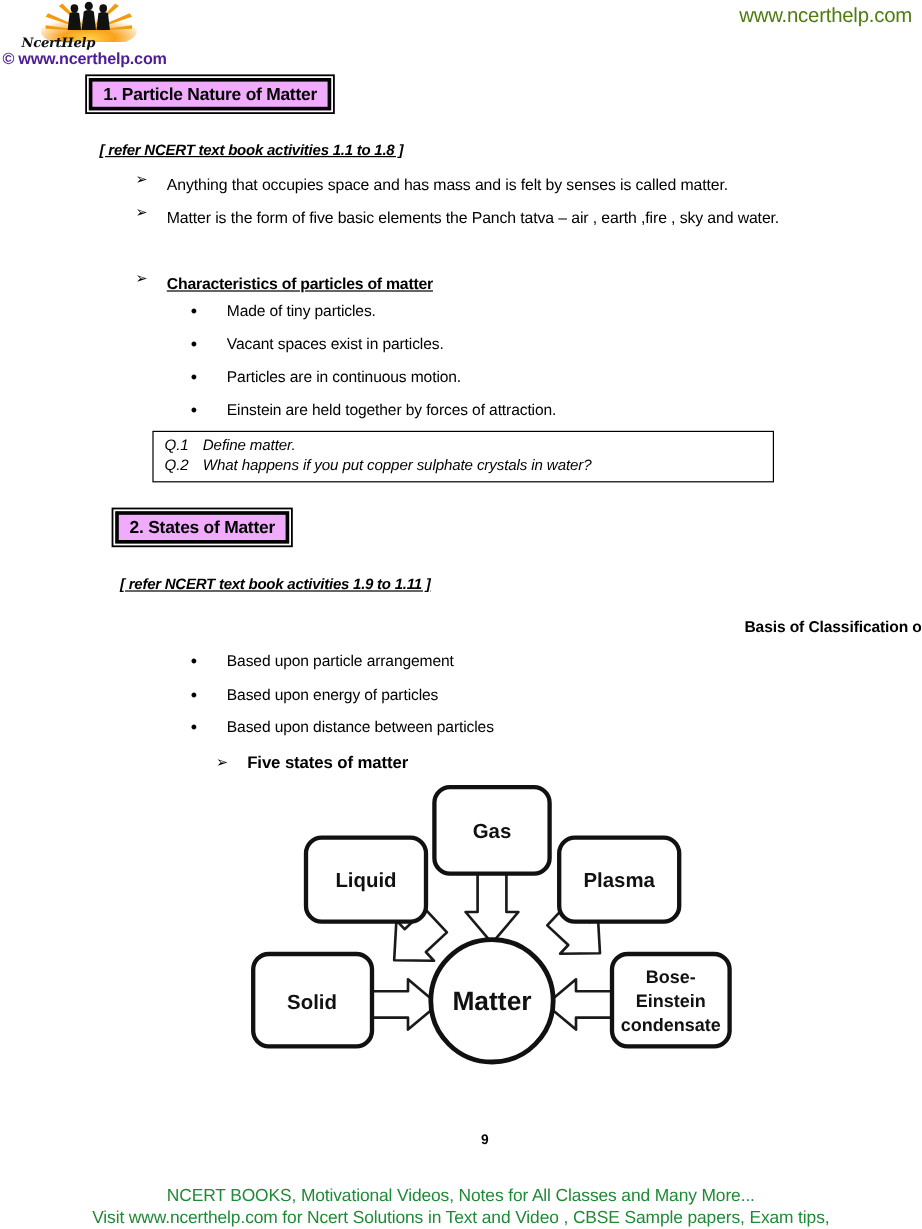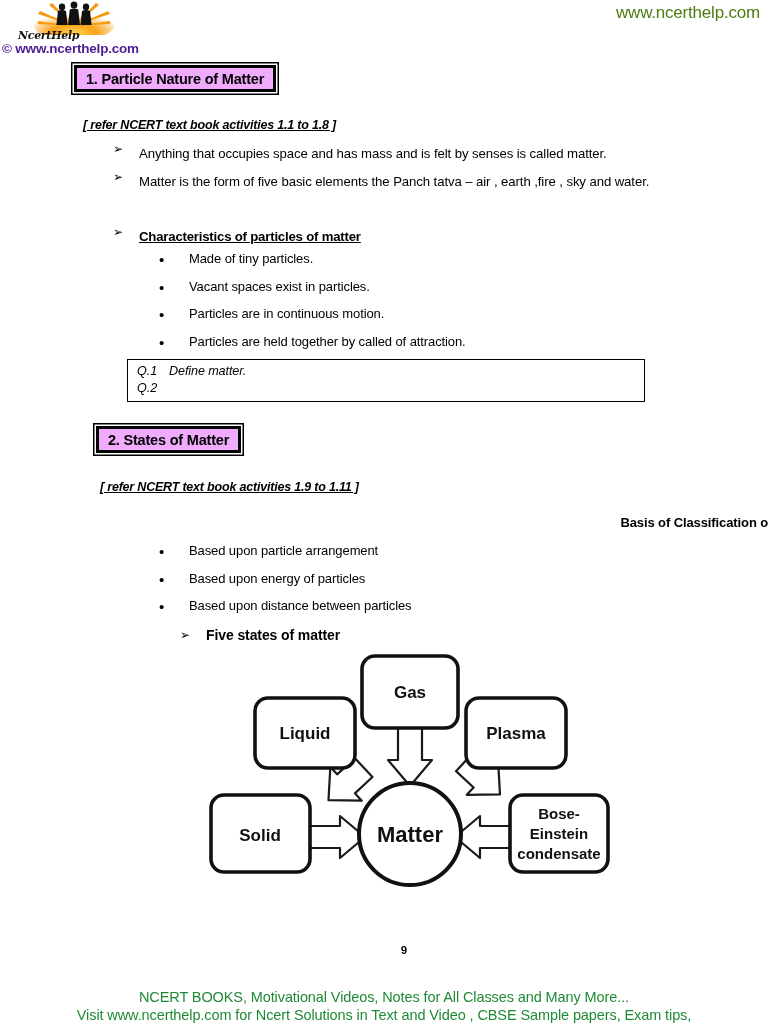--- a/index.html
+++ b/index.html
@@ -277,30 +277,31 @@
 <div class="dot-item" style="left:159px; top:280px;">
   <span class="marker">•</span>
   <span class="body">Vacant spaces exist in particles.</span>
 </div>
 <div class="dot-item" style="left:159px; top:307px;">
   <span class="marker">•</span>
   <span class="body">Particles are in continuous motion.</span>
 </div>
 <div class="dot-item" style="left:159px; top:335px;">
   <span class="marker">•</span>
-  <span class="body">Particles are held together by called of attraction.</span>
+  <span class="body">Einstein are held together by forces of attraction.</span>
 </div>
 
 <div class="q-box">
   <div class="q-row">
     <span class="q-label">Q.1</span>
     <span class="q-text">Define matter.</span>
   </div>
   <div class="q-row">
     <span class="q-label">Q.2</span>
+    <span class="q-text">What happens if you put copper sulphate crystals in water?</span>
   </div>
 </div>
 
 <div class="title-box" id="title-box-2">
   <span class="title-text">2.  States of Matter</span>
 </div>
 
 <div class="refer-note" id="refer-2">[ refer NCERT text book activities 1.9 to 1.11 ]</div>
 
 <div class="center-head">

